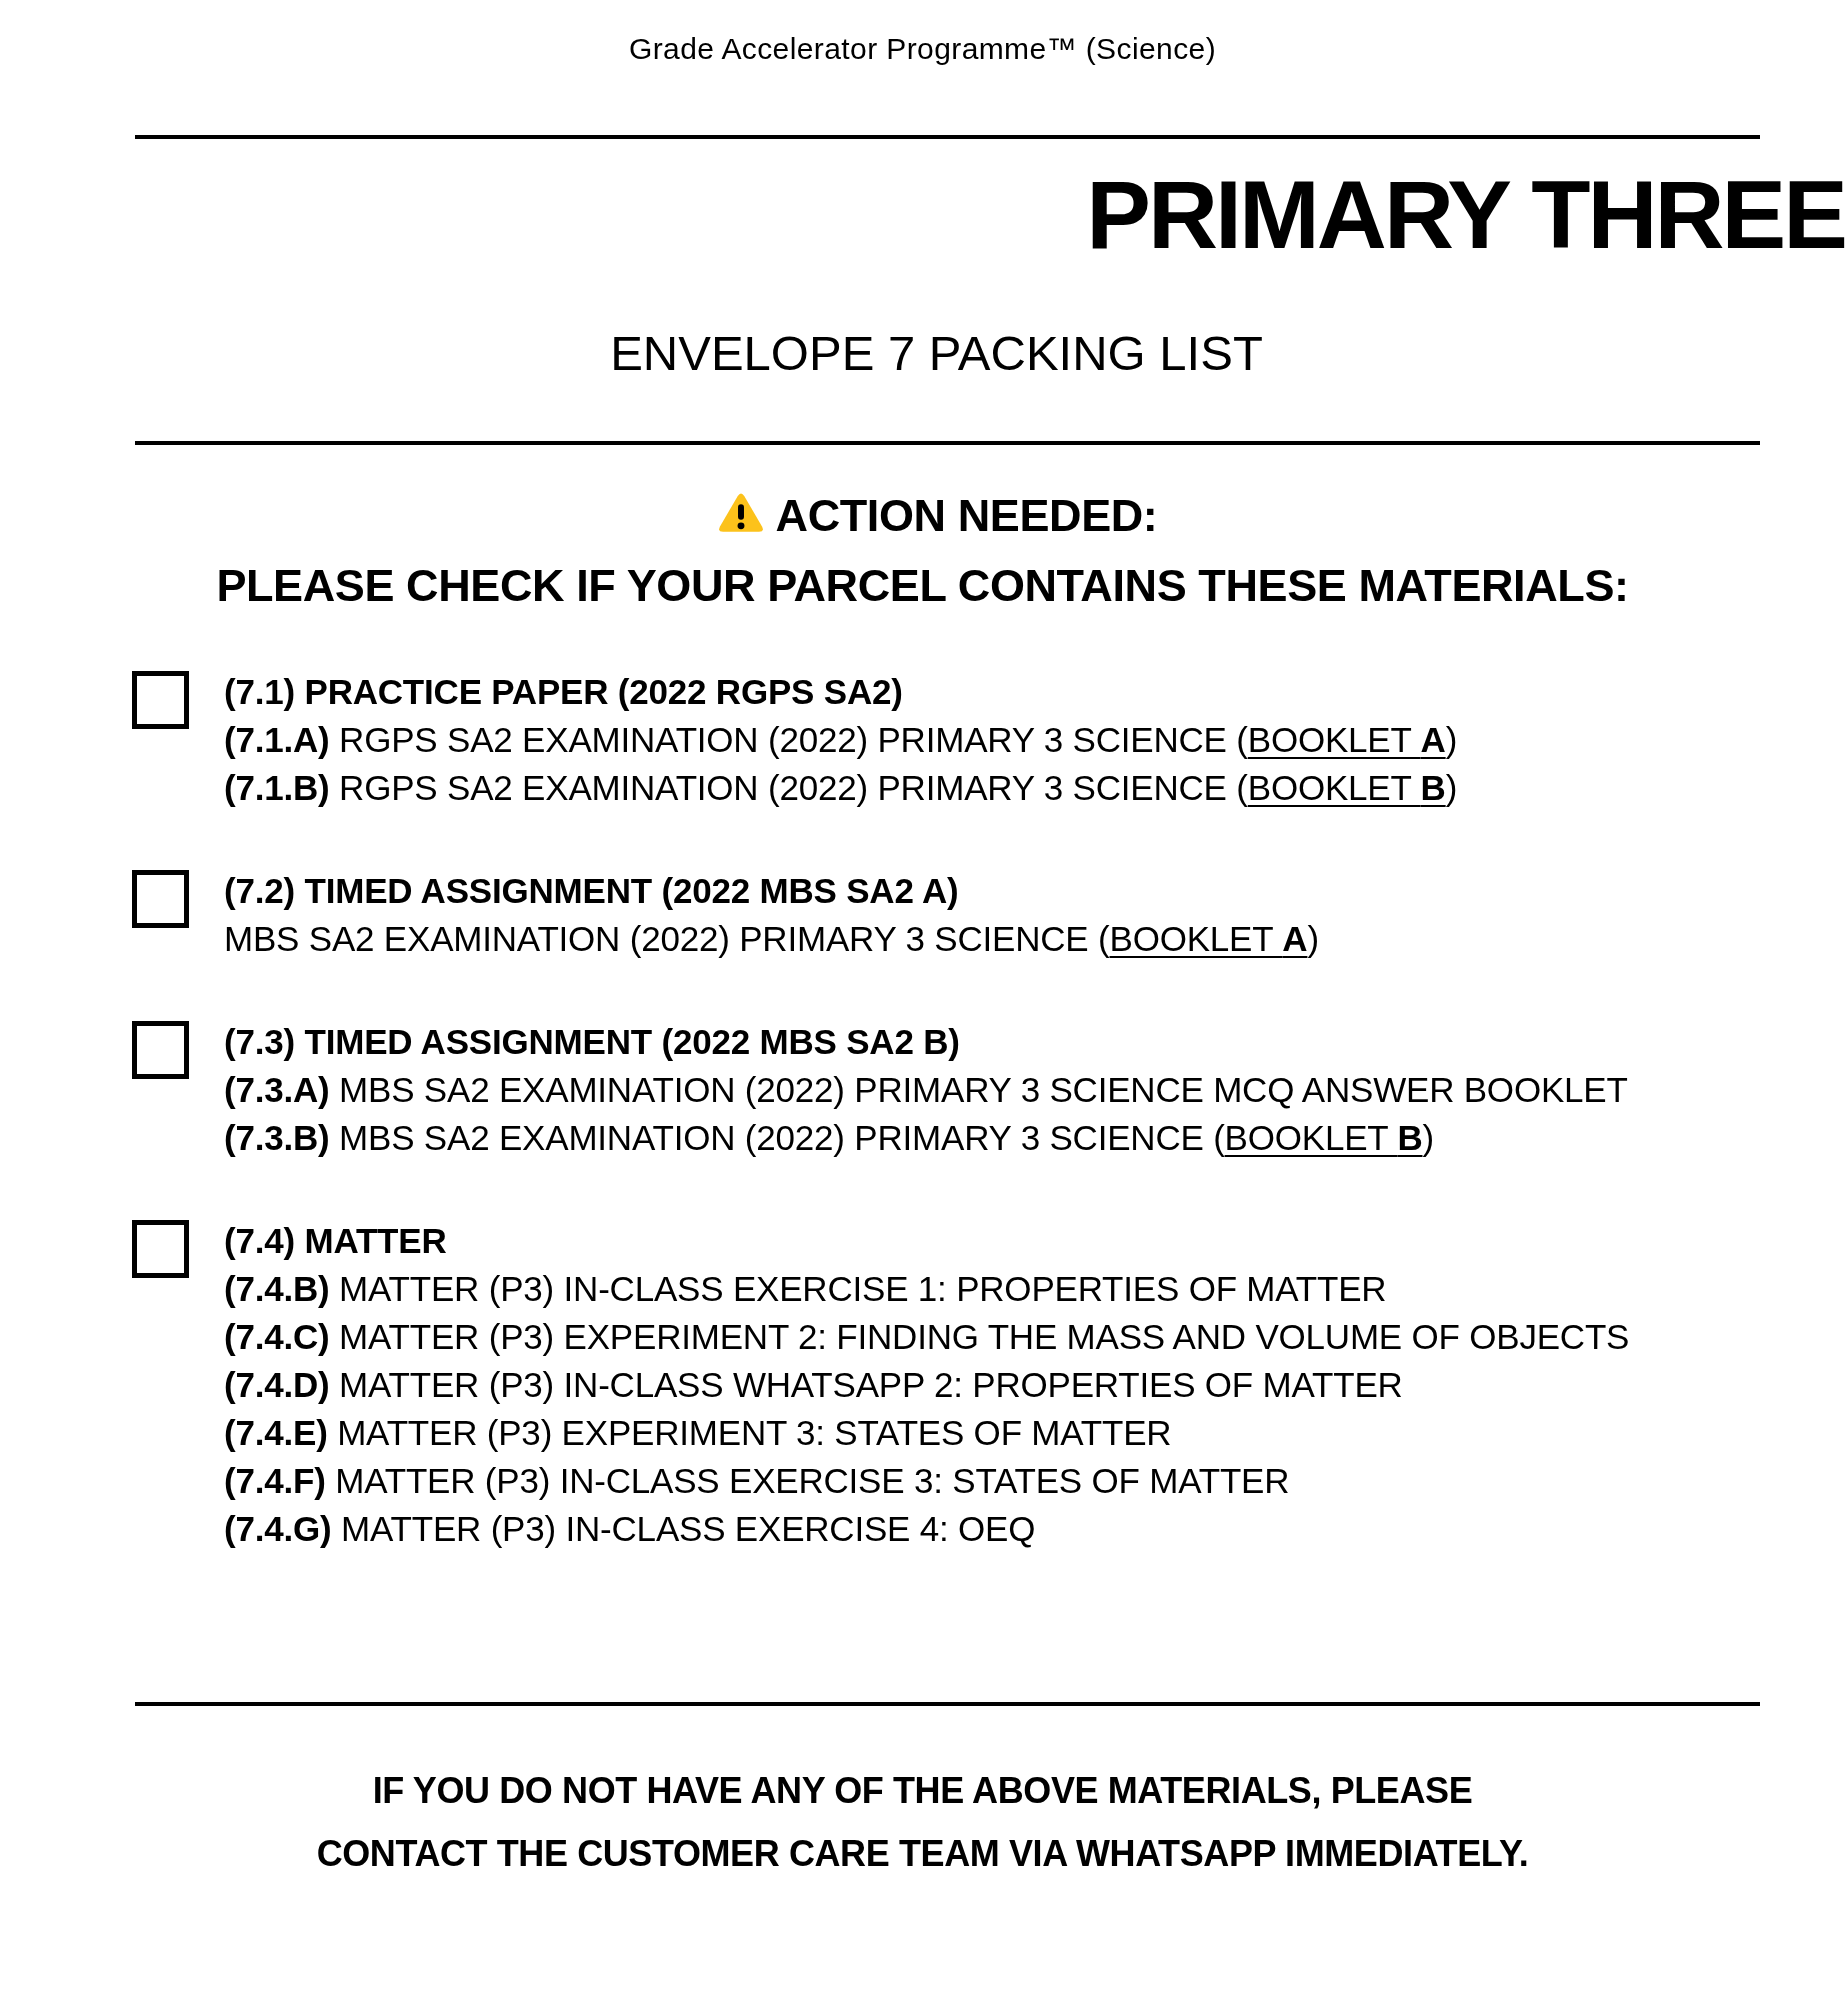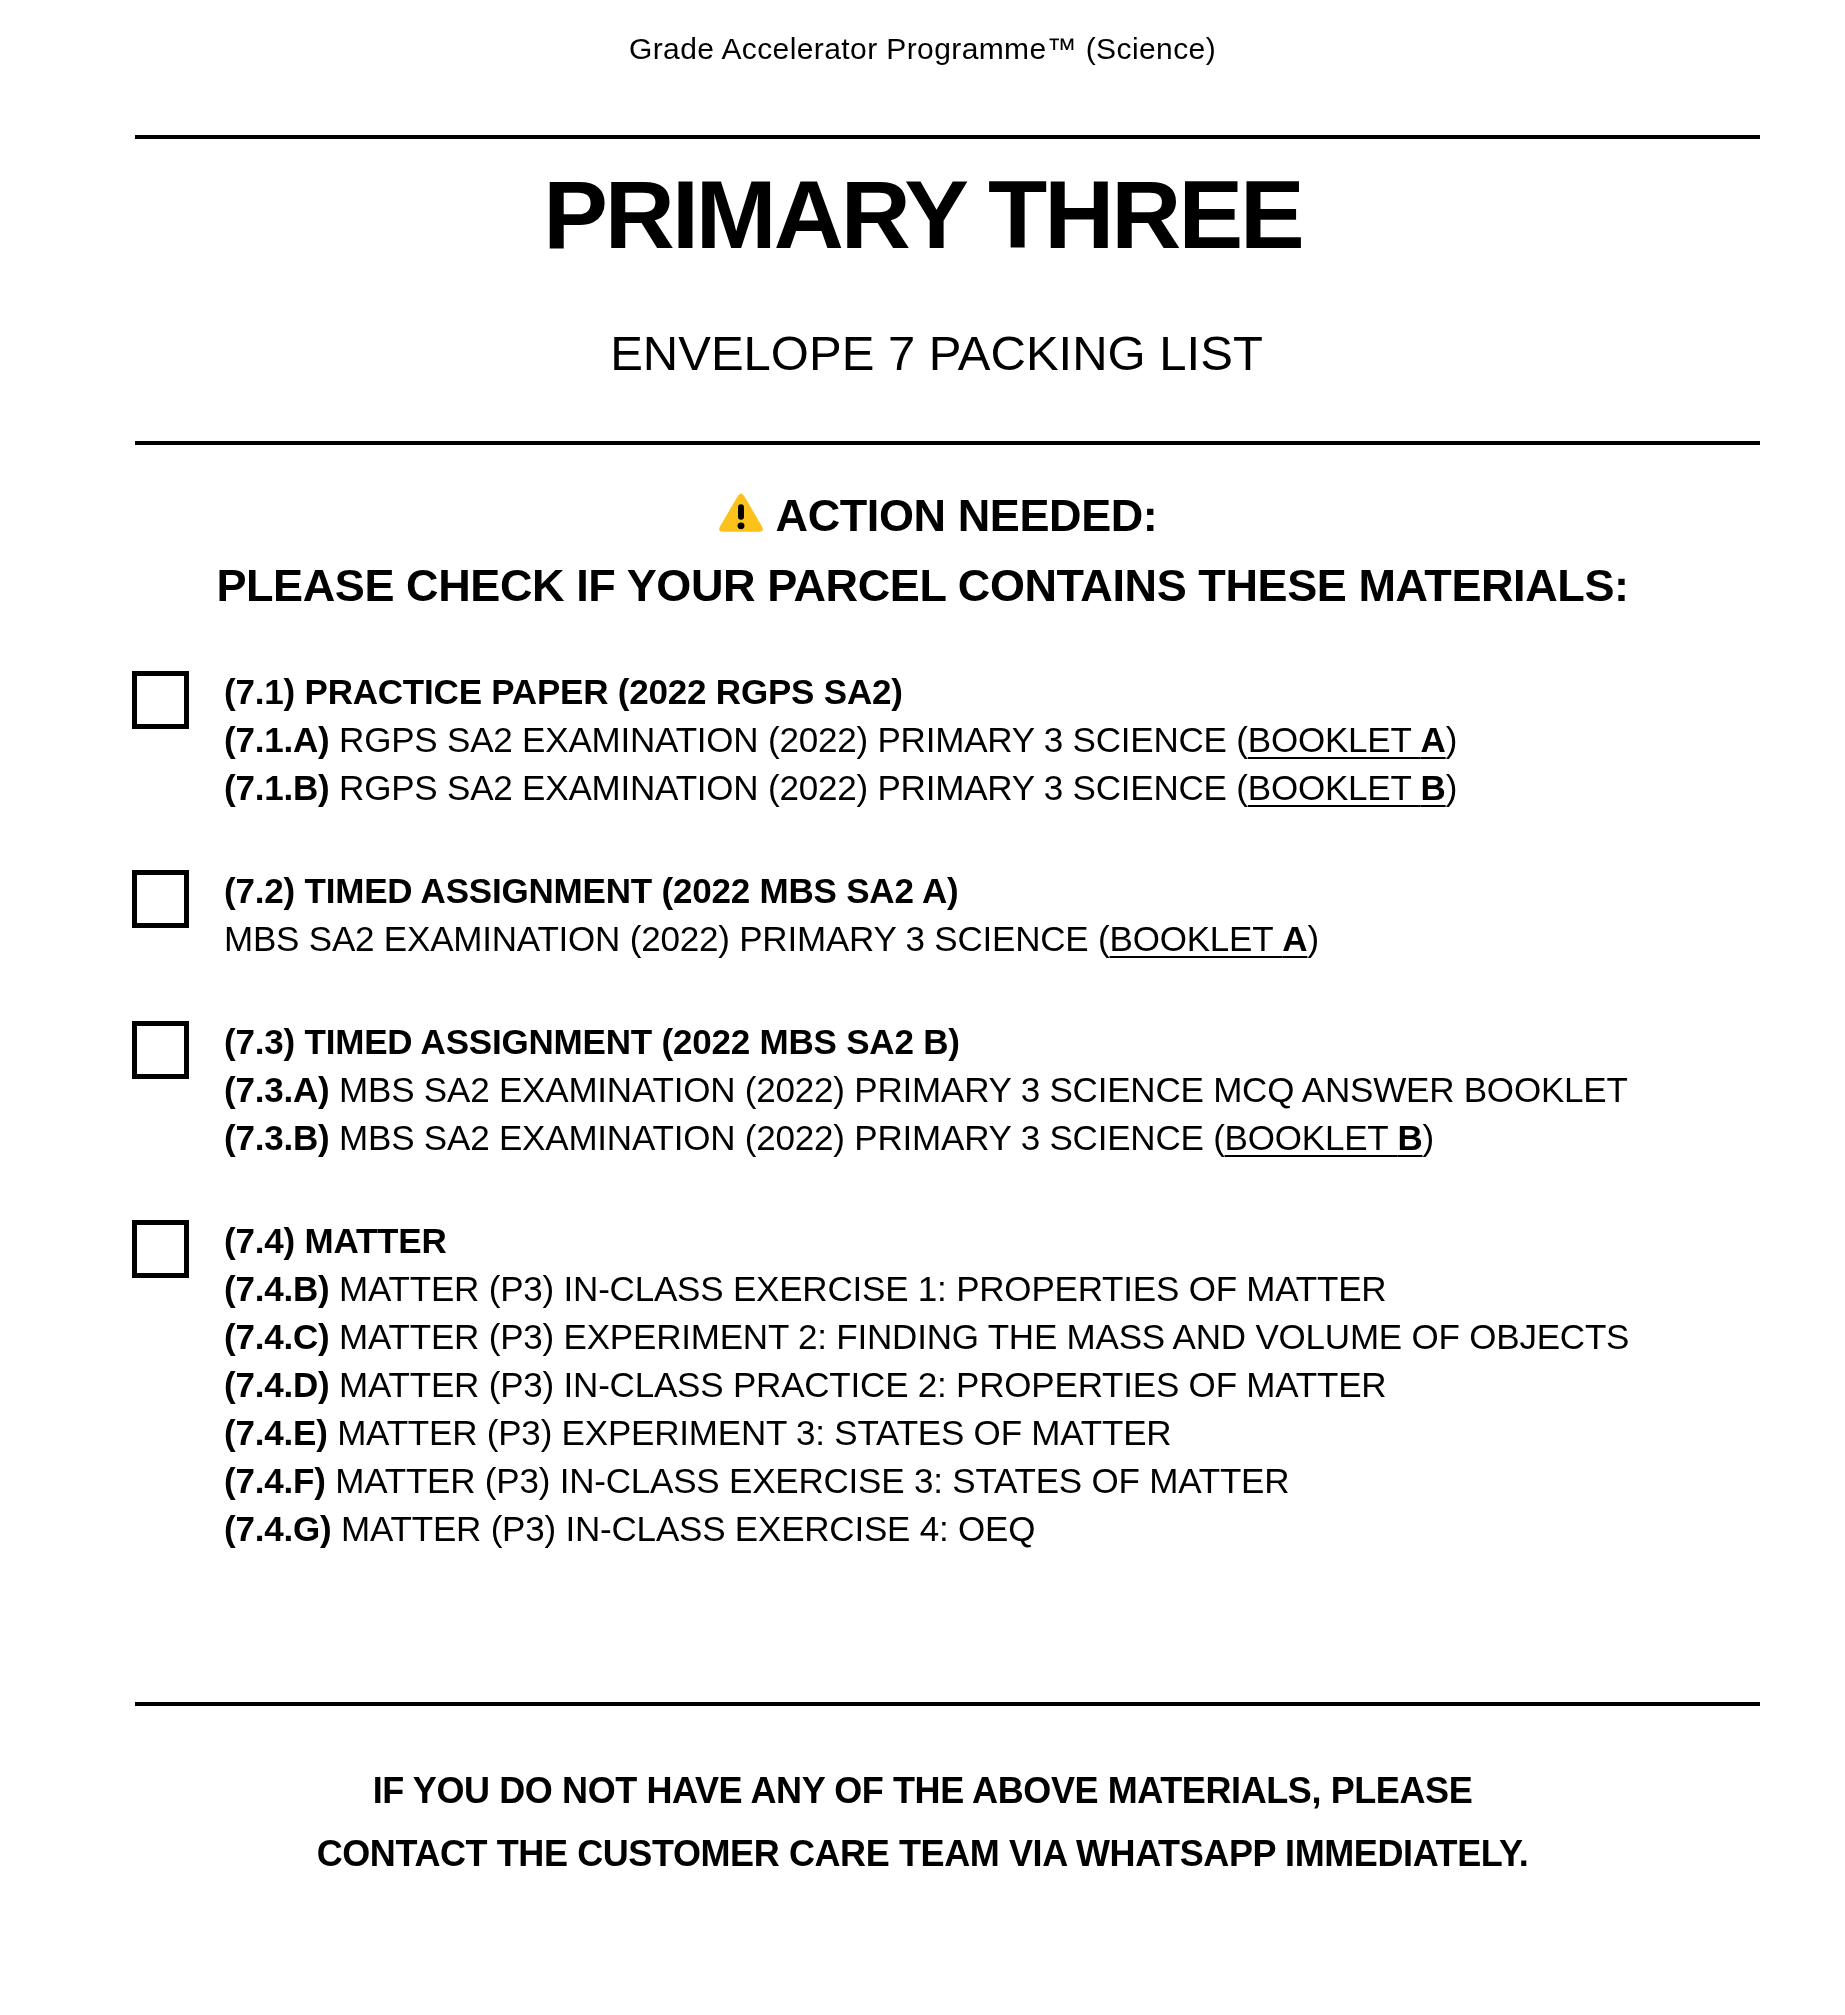--- a/index.html
+++ b/index.html
@@ -24,21 +24,21 @@
     border: none;
     border-top: 4.5px solid #000;
     margin: 0 85px 0 135px;
   }
   .rule-top    { margin-top: 71px; }
   .rule-mid    { margin-top: 63px; }
   .rule-bottom { margin-top: 149px; }
 
   .title {
     margin: 27px 0 8px 0;
-    text-align: center;
+    text-align: right;
     font-size: 97px;
     line-height: 1;
     font-weight: 700;
     letter-spacing: -3px;
   }
 
   .subtitle {
     margin-top: 66px;
     text-align: center;
     font-size: 49px;
@@ -158,21 +158,21 @@
         <div><span class="b">(7.3.B)</span><span> MBS SA2 EXAMINATION (2022) PRIMARY 3 SCIENCE (</span><span class="u">BOOKLET </span><span class="u b">B</span><span>)</span></div>
       </div>
     </section>
 
     <section class="item-section">
       <div class="checkbox" role="checkbox" aria-checked="false"></div>
       <div class="section-content">
         <div class="section-heading">(7.4) MATTER</div>
         <div><span class="b">(7.4.B)</span><span> MATTER (P3) IN-CLASS EXERCISE 1: PROPERTIES OF MATTER</span></div>
         <div><span class="b">(7.4.C)</span><span> MATTER (P3) EXPERIMENT 2: FINDING THE MASS AND VOLUME OF OBJECTS</span></div>
-        <div><span class="b">(7.4.D)</span><span> MATTER (P3) IN-CLASS PRACTICE 2: PROPERTIES OF MATTER</span></div>
+        <div><span class="b">(7.4.D)</span><span> MATTER (P3) IN-CLASS WHATSAPP 2: PROPERTIES OF MATTER</span></div>
         <div><span class="b">(7.4.E)</span><span> MATTER (P3) EXPERIMENT 3: STATES OF MATTER</span></div>
         <div><span class="b">(7.4.F)</span><span> MATTER (P3) IN-CLASS EXERCISE 3: STATES OF MATTER</span></div>
         <div><span class="b">(7.4.G)</span><span> MATTER (P3) IN-CLASS EXERCISE 4: OEQ</span></div>
       </div>
     </section>
 
   </div>
 
   <hr class="rule rule-bottom">
 

